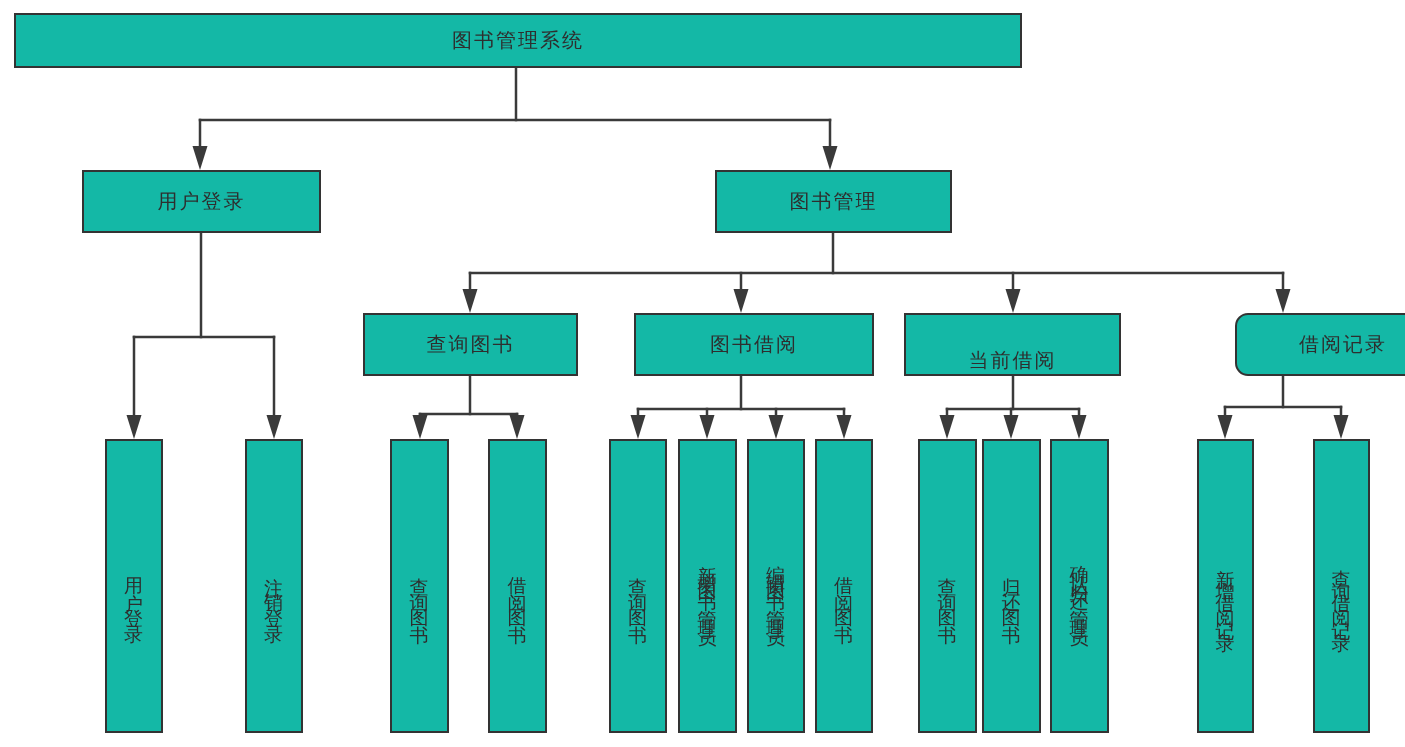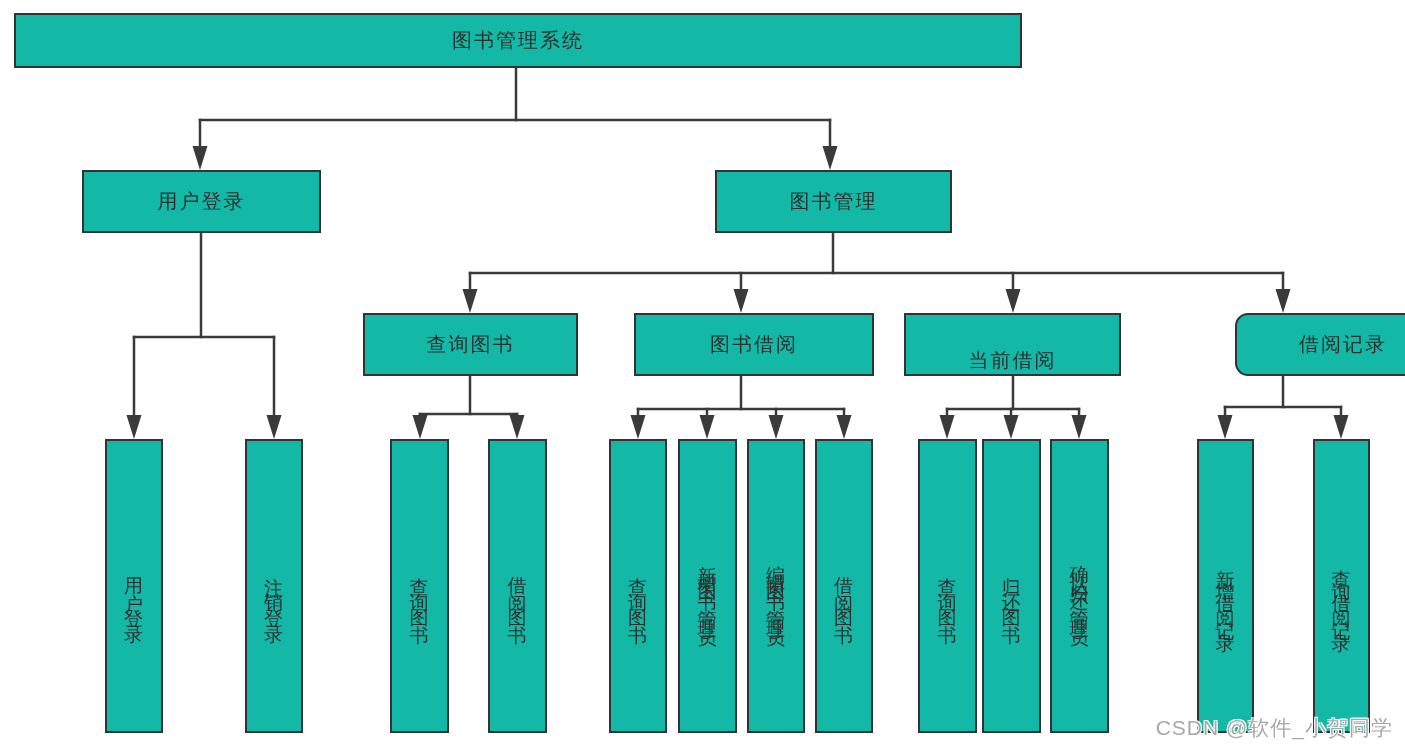--- a/index.html
+++ b/index.html
@@ -166,14 +166,13 @@
       <div class="node v" style="left: 1050px; top: 439px; width: 59px; height: 294px; border-color: rgb(51, 51, 51); color: rgb(46, 46, 46);">
         <span class="label" style="letter-spacing: 9px; padding-top: 9px;">确认归还（管理员）</span>
       </div>
       <div class="node v" style="left: 1197px; top: 439px; width: 57px; height: 294px; border-color: rgb(51, 51, 51); color: rgb(46, 46, 46);">
         <span class="label" style="letter-spacing: 13px; padding-top: 13px;">新增借阅记录</span>
       </div>
       <div class="node v" style="left: 1313px; top: 439px; width: 57px; height: 294px; border-color: rgb(51, 51, 51); color: rgb(46, 46, 46);">
         <span class="label" style="letter-spacing: 13px; padding-top: 13px;">查询借阅记录</span>
       </div>
     </div>
-  <div class="watermark">CSDN @软件_小贺同学</div>
 </div>
 
 </body></html>

